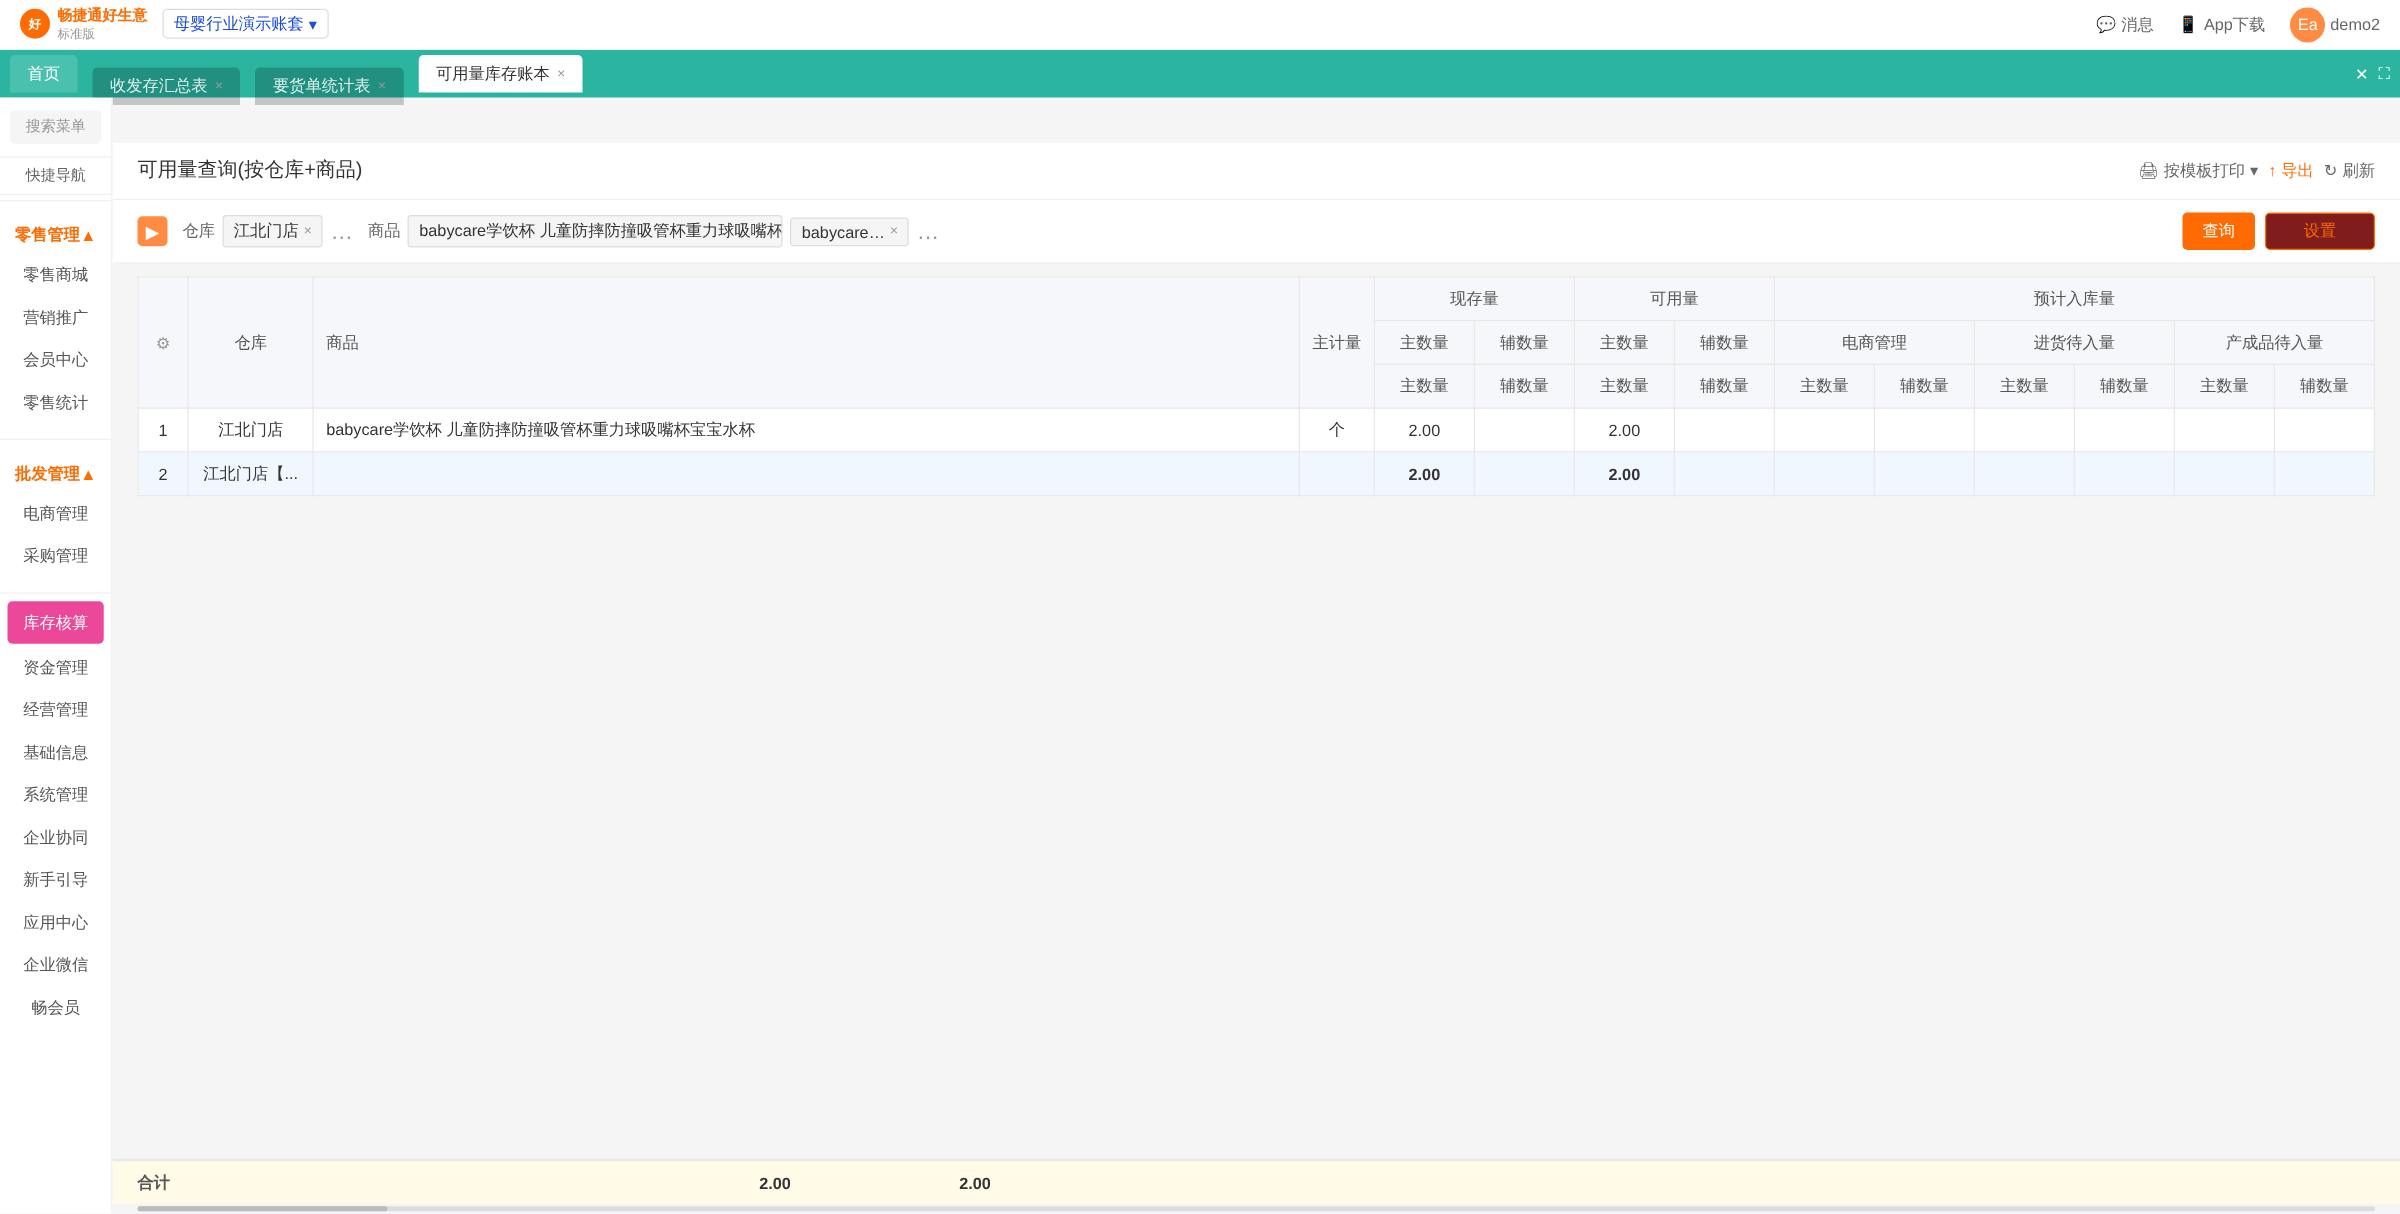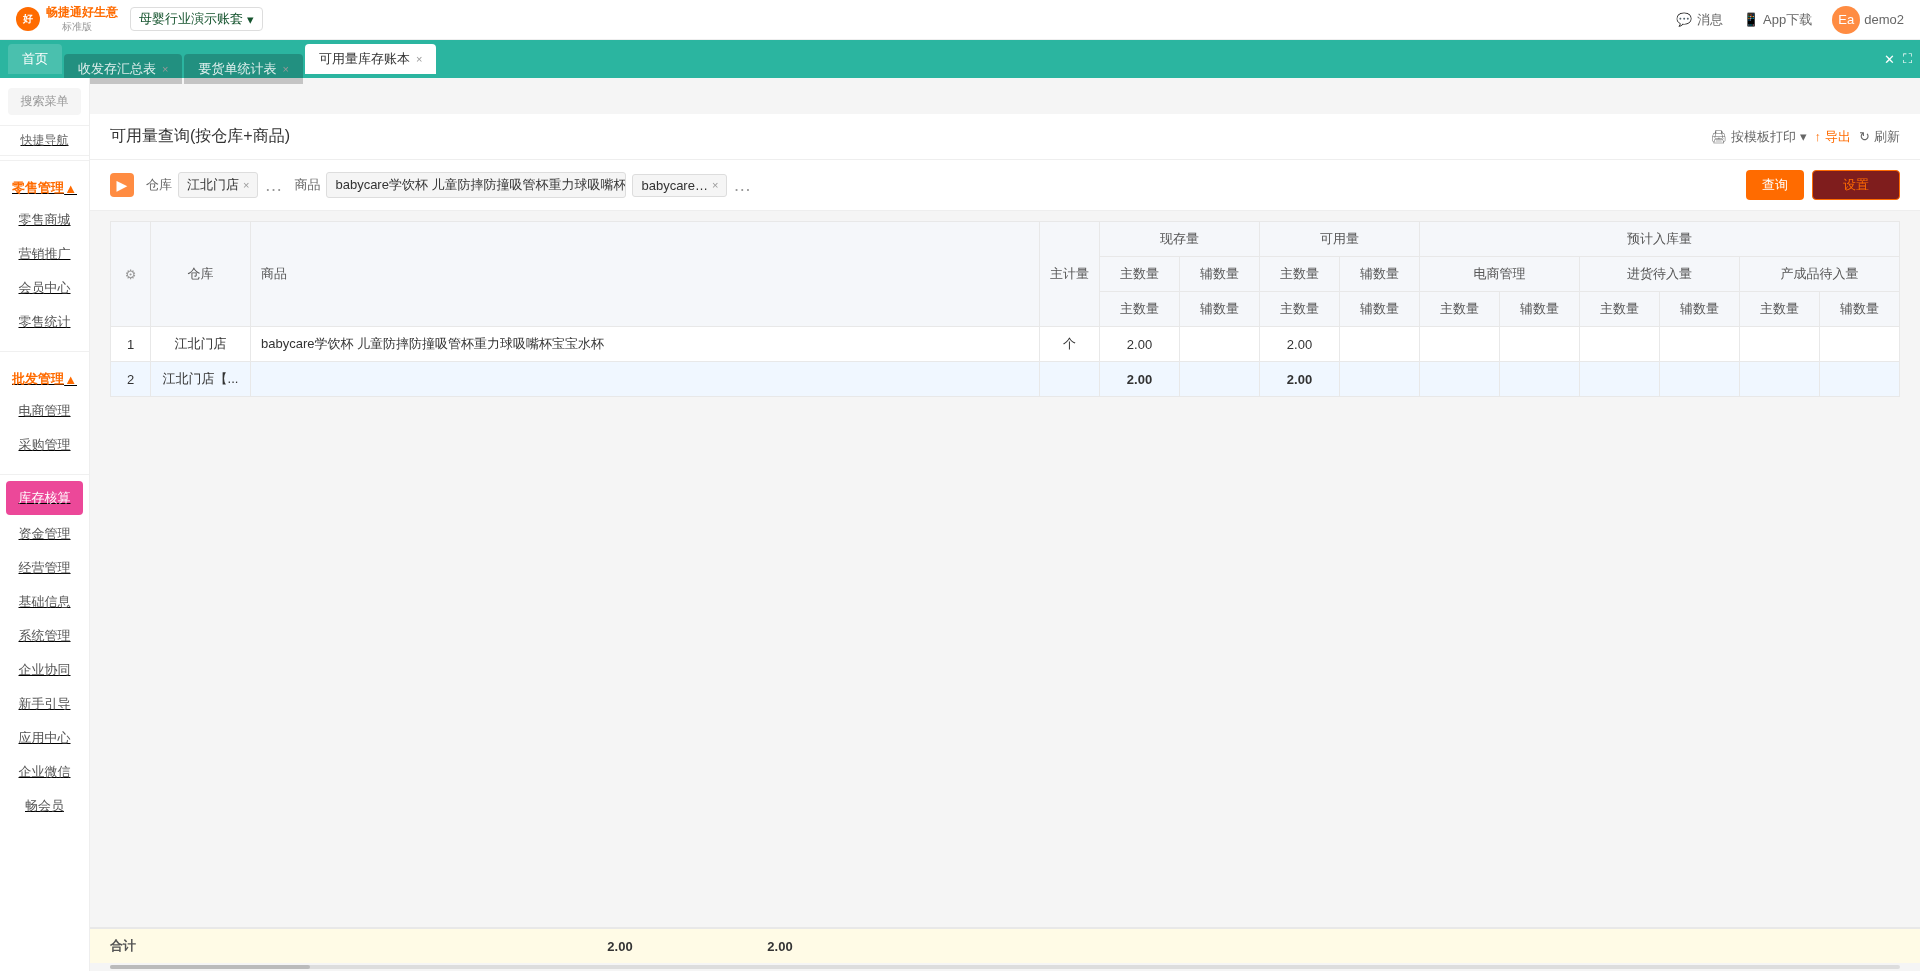--- a/index.html
+++ b/index.html
@@ -13,35 +13,35 @@
       align-items: center;
       justify-content: space-between;
       padding: 0 16px;
       border-bottom: 1px solid #eee;
       flex-shrink: 0;
     }
     .top-bar-left { display: flex; align-items: center; gap: 12px; }
     .logo-area { display: flex; align-items: center; gap: 6px; }
     .logo-icon { width: 24px; height: 24px; background: #ff6b00; border-radius: 50%; display: flex; align-items: center; justify-content: center; color: white; font-size: 10px; font-weight: bold; }
     .logo-text { font-size: 12px; color: #ff6b00; font-weight: bold; line-height: 1.2; }
-    .logo-sub { font-size: 10px; color: #999; margin-left: 16px; }
-    .industry-select { display: flex; align-items: center; gap: 4px; color: #14532d; font-size: 12px; cursor: pointer; border: 1px solid #ddd; border-radius: 4px; padding: 2px 8px; }
+    .logo-sub { font-size: 10px; color: #999; }
+    .industry-select { display: flex; align-items: center; gap: 4px; color: #1d4ed8; font-size: 12px; cursor: pointer; border: 1px solid #ddd; border-radius: 4px; padding: 2px 8px; }
     .top-bar-right { display: flex; align-items: center; gap: 20px; color: #666; font-size: 12px; }
     .top-right-item { display: flex; align-items: center; gap: 4px; cursor: pointer; }
     .avatar { width: 28px; height: 28px; border-radius: 50%; background: #ff8c42; display: flex; align-items: center; justify-content: center; color: white; font-size: 11px; }
 
     
     .nav-tabs {
       background: #2bb5a0;
       height: 38px;
       display: flex;
       align-items: center;
       padding: 0 8px;
       flex-shrink: 0;
-      gap: 2px;
+      gap: 12px;
     }
     .nav-tab {
       height: 30px;
       padding: 0 14px;
       display: flex;
       align-items: center;
       gap: 6px;
       border-radius: 4px 4px 0 0;
       cursor: pointer;
       color: rgba(255,255,255,0.85);
@@ -60,21 +60,20 @@
 
     
     .sidebar {
       width: 90px;
       background: #fff;
       border-right: 1px solid #eee;
       display: flex;
       flex-direction: column;
       flex-shrink: 0;
       overflow-y: auto;
-      text-decoration: underline;
     }
     .sidebar-search { padding: 10px 8px; border-bottom: 1px solid #f0f0f0; }
     .sidebar-search-btn { width: 100%; background: #f5f5f5; border: none; border-radius: 4px; padding: 5px; color: #999; font-size: 12px; cursor: pointer; text-align: center; }
     .sidebar-nav-btn { padding: 6px 8px; border-bottom: 1px solid #f0f0f0; text-align: center; color: #666; font-size: 12px; cursor: pointer; }
     .sidebar-section { padding: 8px 0; }
     .sidebar-section-header { display: flex; align-items: center; justify-content: space-between; padding: 6px 12px; color: #ff6b00; font-size: 13px; font-weight: bold; cursor: pointer; }
     .sidebar-item { padding: 8px 12px; color: #555; font-size: 13px; cursor: pointer; text-align: center; }
     .sidebar-item.active { background: #ec4899; color: white; border-radius: 4px; margin: 2px 6px; }
     .sidebar-divider { height: 1px; background: #f0f0f0; margin: 4px 0; }
 

